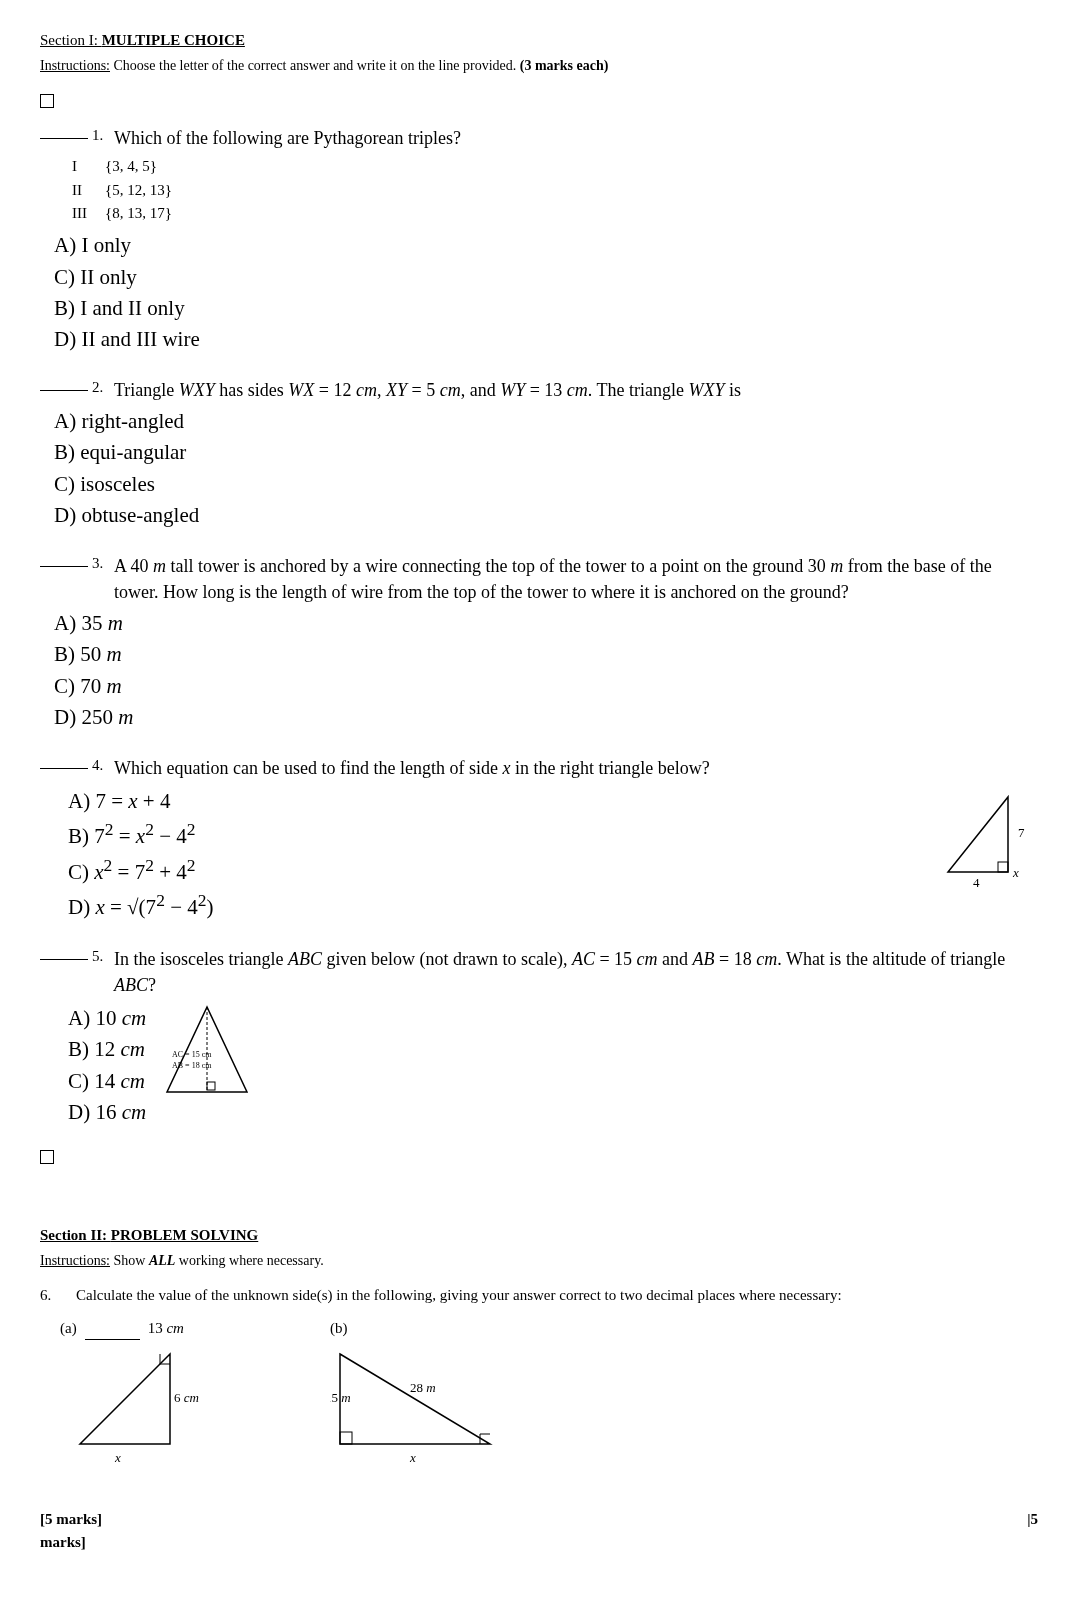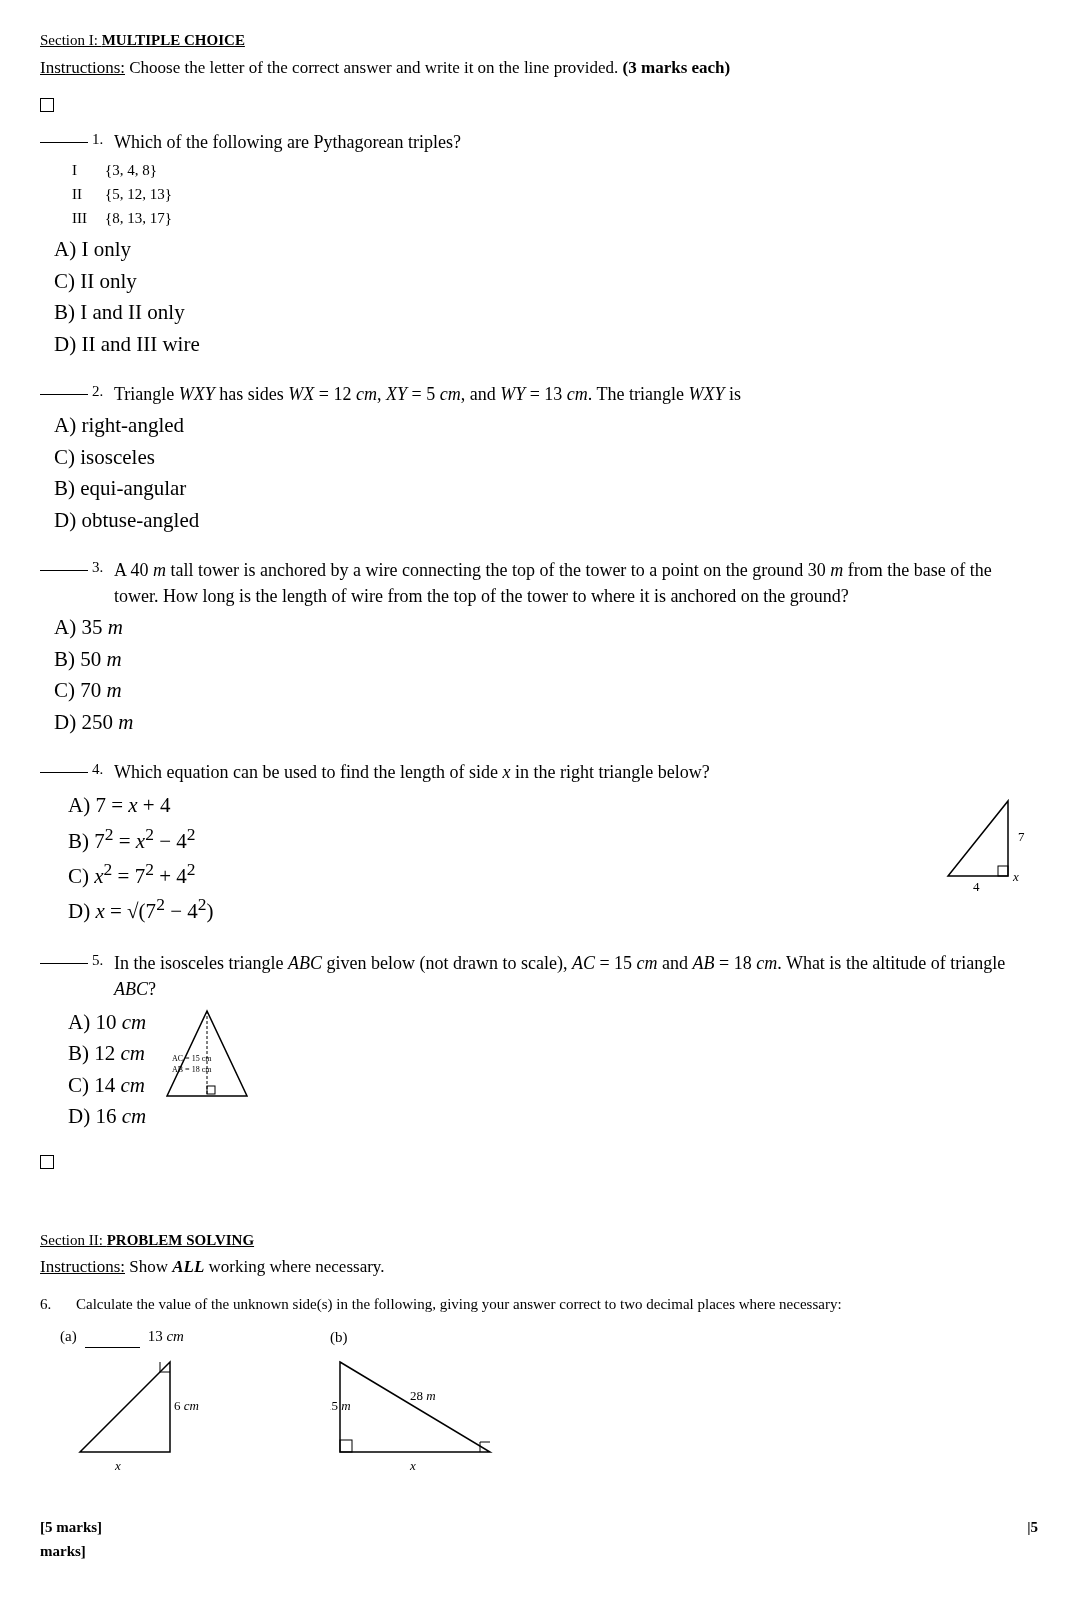--- a/index.html
+++ b/index.html
@@ -10,24 +10,24 @@
       background: #fff;
       padding: 30px 40px;
       max-width: 1078px;
       line-height: 1.45;
     }
     .section-title {
       font-size: 15px;
       margin-bottom: 4px;
     }
     .underline { text-decoration: underline; }
-    .bold { font-weight: normal; }
+    .bold { font-weight: bold; }
     .instructions {
       margin-bottom: 18px;
-      font-size: 17px;
+      font-size: 14px;
     }
     .checkbox-row {
       width: 14px;
       height: 14px;
       border: 1px solid #000;
       display: inline-block;
       margin-bottom: 6px;
     }
     .question-block {
       margin-bottom: 22px;
@@ -141,21 +141,21 @@
 <div class="question-block">
   <div class="question-line">
     <span class="blank"></span>
     <span class="q-number">1.</span>
     <span class="q-text">Which of the following are Pythagorean triples?</span>
   </div>
   <table class="roman-table">
     <tbody>
         <tr>
       <td>I</td>
-      <td>{3, 4, 8}</td>
+      <td>{3, 4, 5}</td>
     </tr>
     <tr>
       <td>II</td>
       <td>{5, 12, 13}</td>
     </tr>
     <tr>
       <td>III</td>
       <td>{8, 13, 17}</td>
     </tr>
   </tbody>
@@ -170,22 +170,22 @@
 
 
 <div class="question-block">
   <div class="question-line">
     <span class="blank"></span>
     <span class="q-number">2.</span>
     <span class="q-text">Triangle <em>WXY</em> has sides <em>WX</em> = 12 <em>cm</em>, <em>XY</em> = 5 <em>cm</em>, and <em>WY</em> = 13 <em>cm</em>.  The triangle <em>WXY</em> is</span>
   </div>
   <div class="choices">
     <div class="choice-item">A) right-angled</div>
+    <div class="choice-item">B) equi-angular</div>
     <div class="choice-item">C) isosceles</div>
-    <div class="choice-item">B) equi-angular</div>
     <div class="choice-item">D) obtuse-angled</div>
   </div>
 </div>
 
 
 <div class="question-block">
   <div class="question-line">
     <span class="blank"></span>
     <span class="q-number">3.</span>
     <span class="q-text">A 40 <em>m</em> tall tower is anchored by a wire connecting the top of the tower to a point on the ground 30 <em>m</em> from the base of the tower.  How long is the length of wire from the top of the tower to where it is anchored on the ground?</span>

